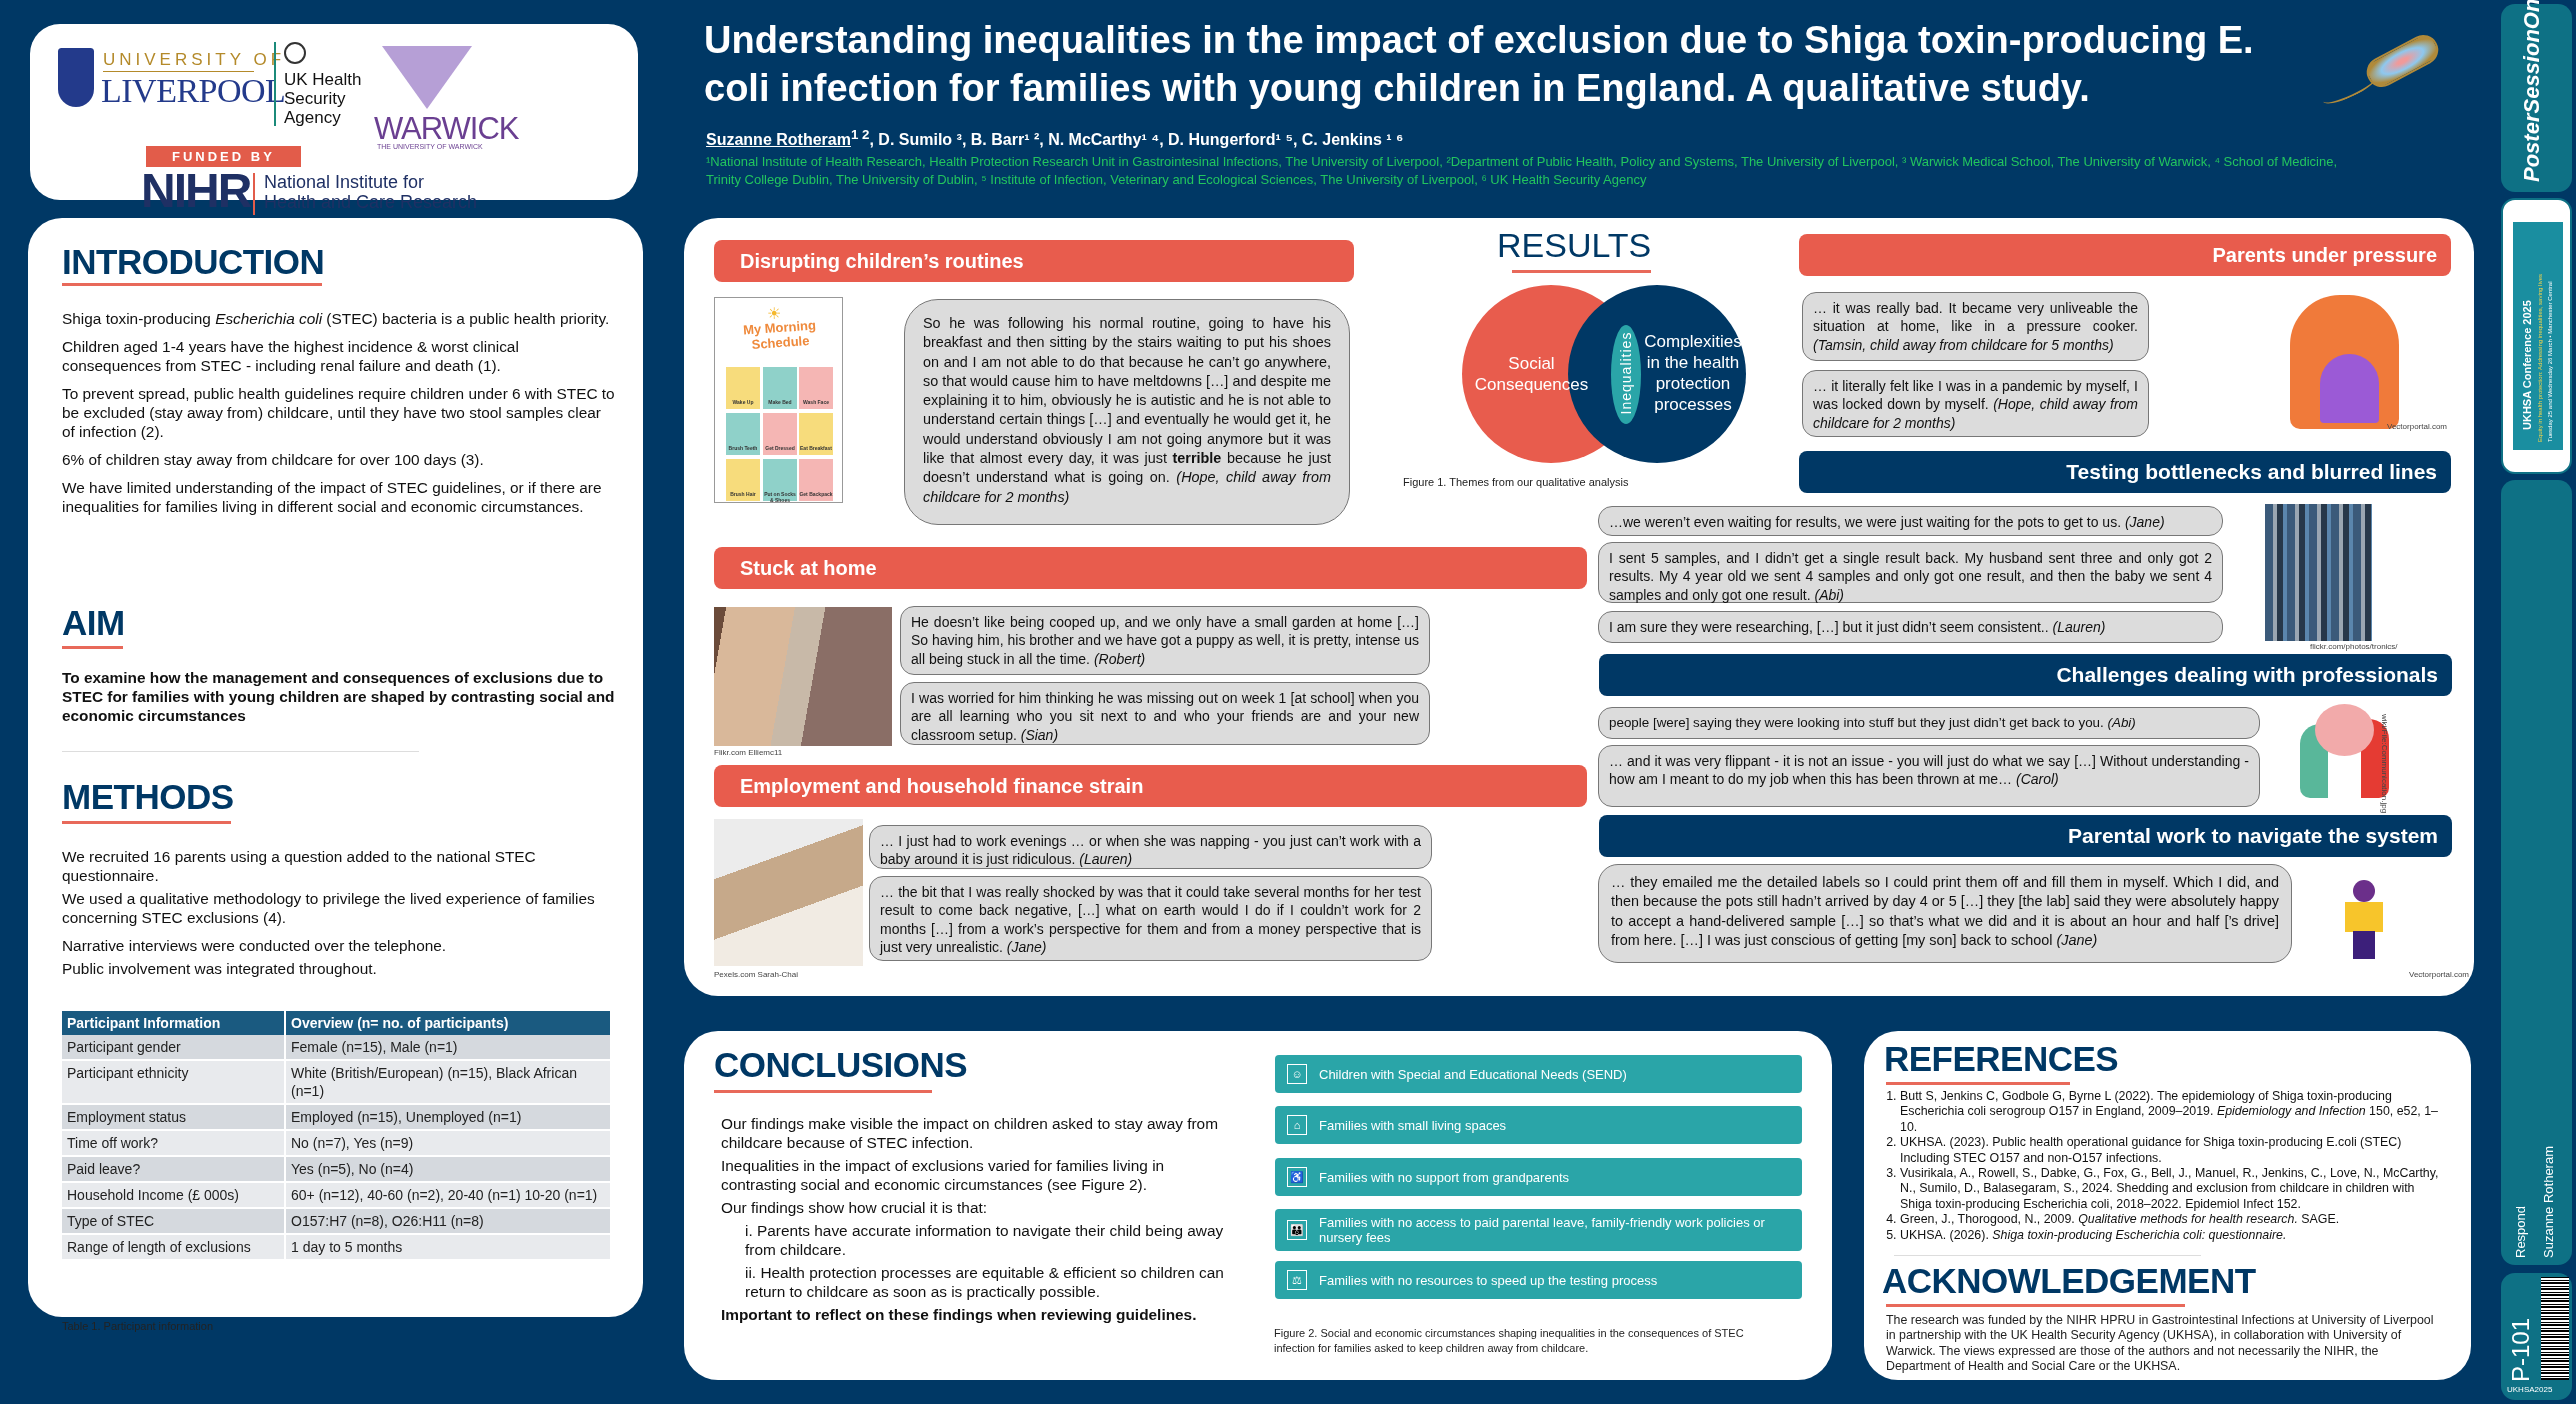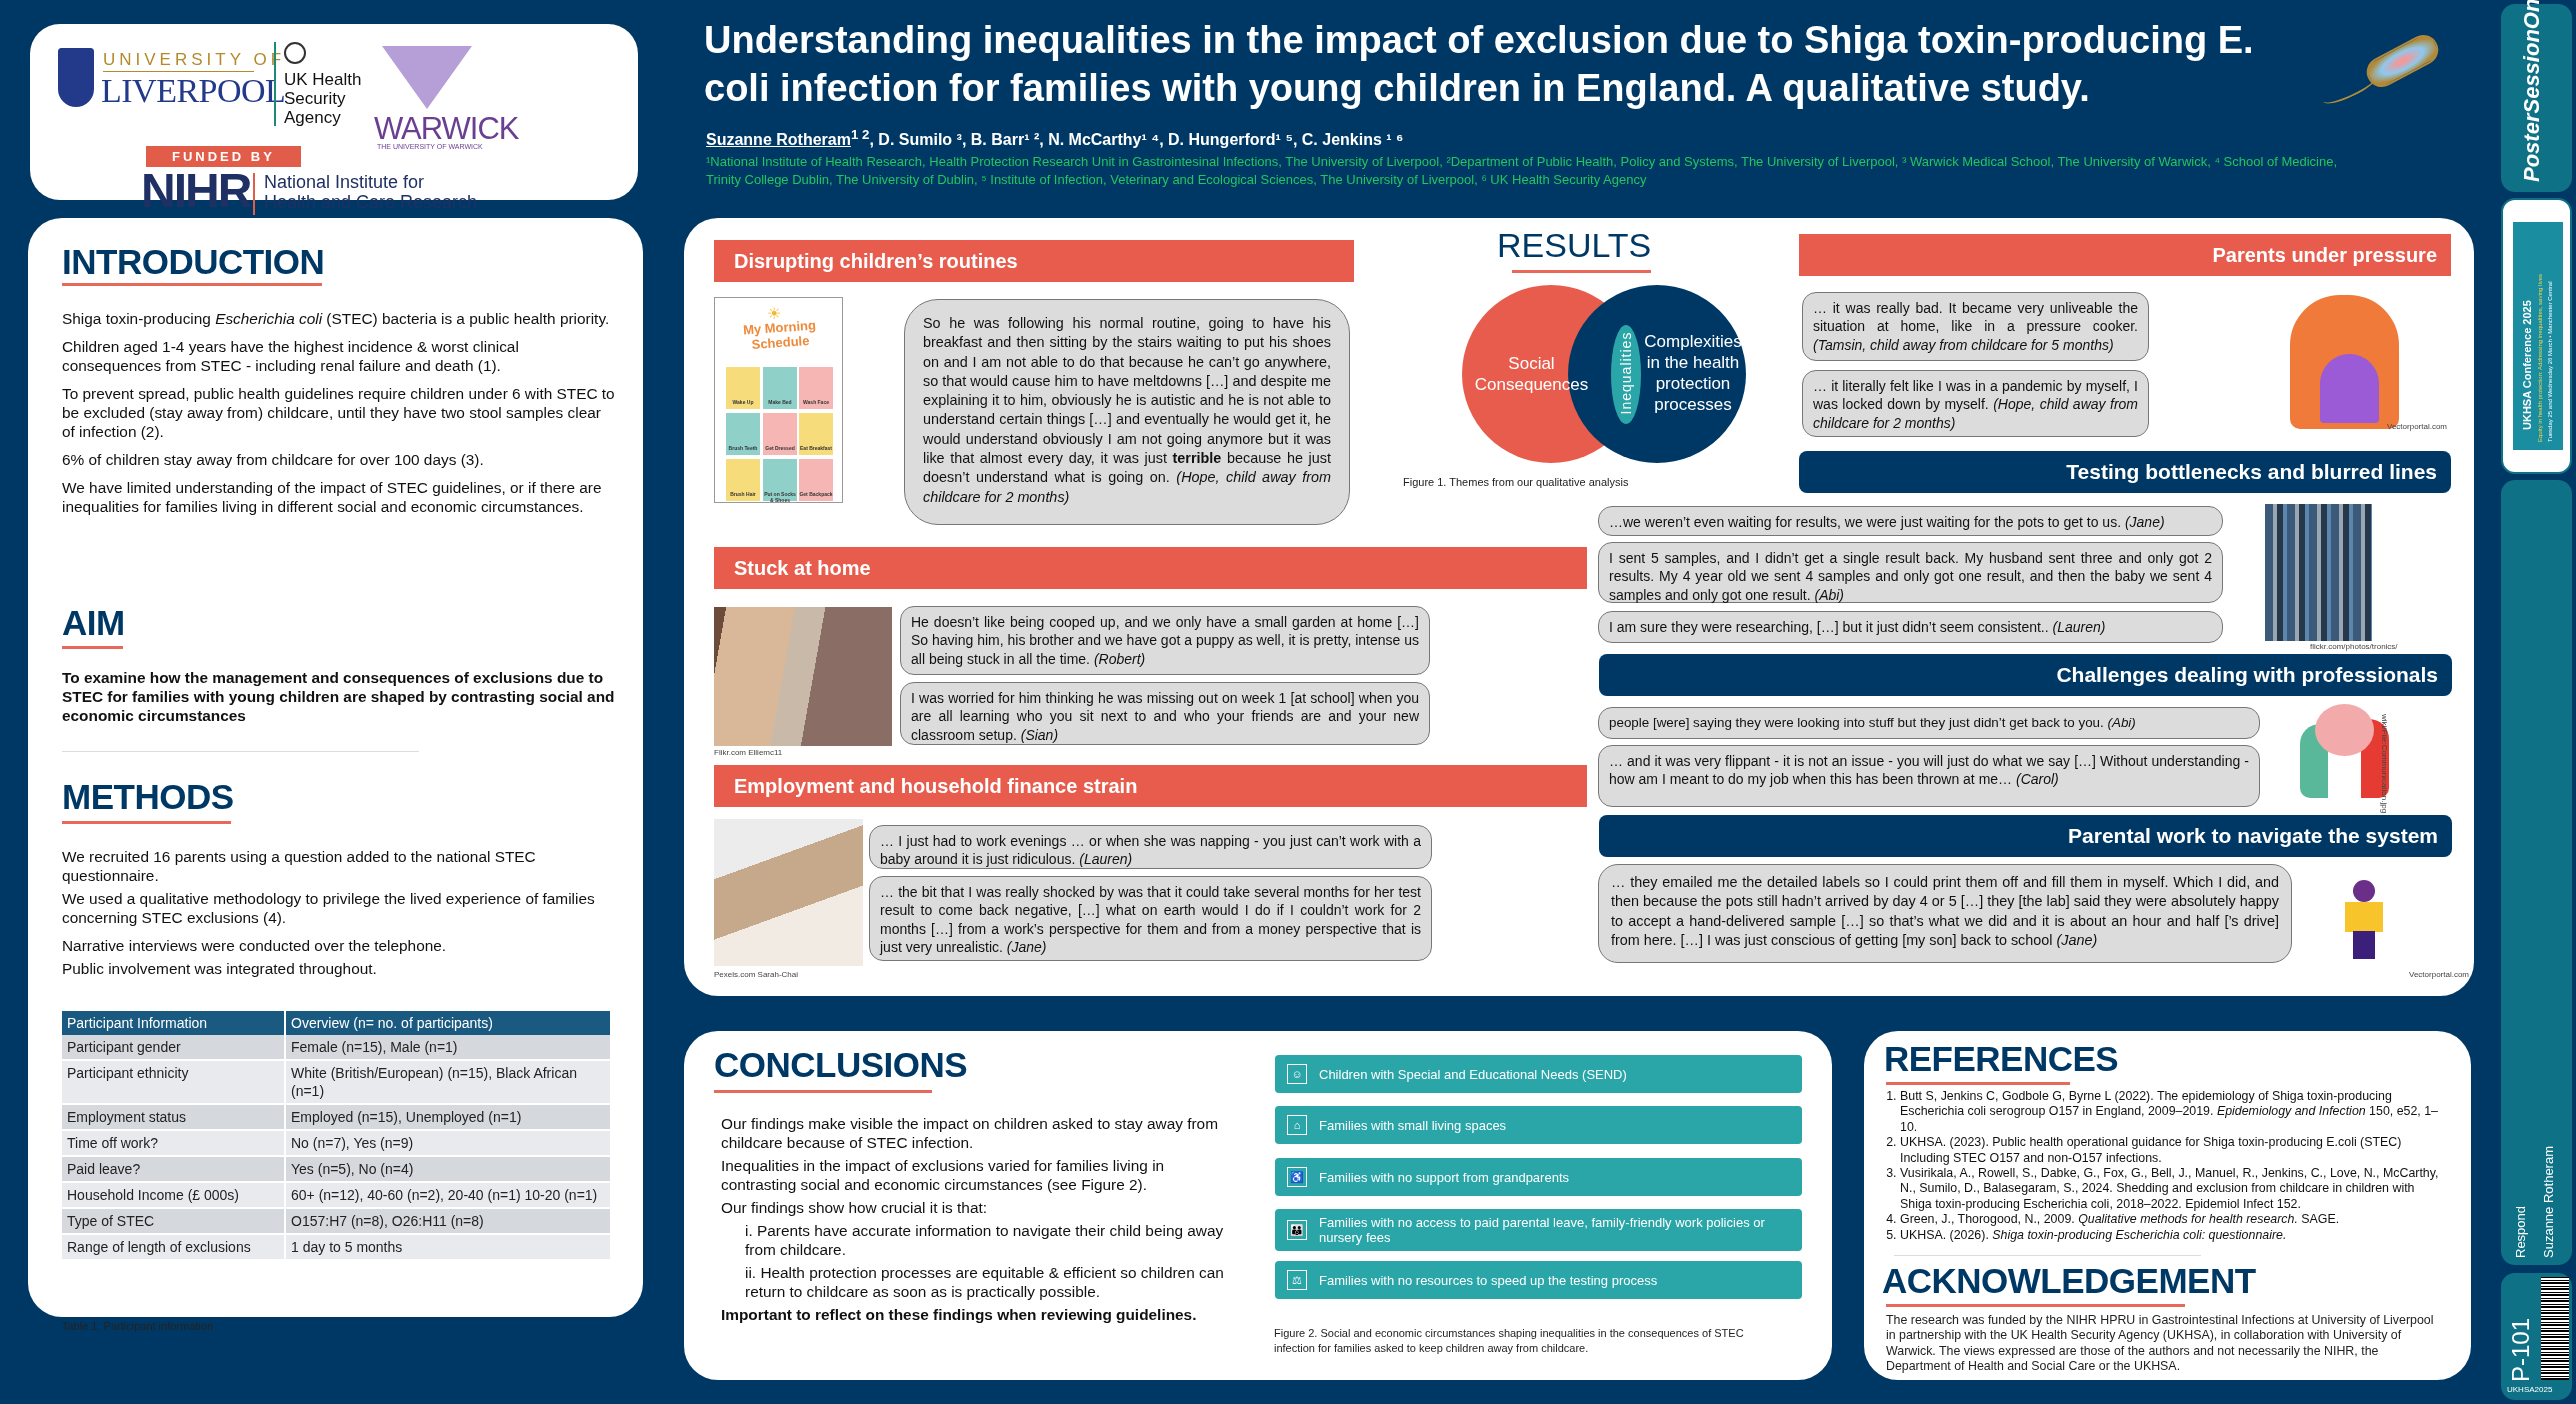--- a/index.html
+++ b/index.html
@@ -31,28 +31,28 @@
 .bacterium{left:2364px;top:46px;width:77px;height:30px;border-radius:40px;background:radial-gradient(ellipse,#f09a9a 10%,#8ec8ef 45%,#b08a3a 75%);transform:rotate(-28deg);border:2px solid #b08a3a}
 .flag{left:2320px;top:81px;width:59px;height:16px;border-bottom:2px solid #b08a3a;border-radius:50%;transform:rotate(-25deg)}
 
 .leftcol{left:28px;top:218px;width:615px;height:1099px}
 .h1{font-size:35px;font-weight:bold;color:#003865;letter-spacing:-0.5px}
 .uline{height:3px;background:#e8695a}
 .ptext{font-size:15.4px;line-height:19px;color:#111}
 .ptext p{margin-bottom:9px}
 .hr{height:1px;background:#ddd}
 table.pt{position:absolute;left:34px;top:793px;width:550px;border-collapse:collapse;font-size:14px;line-height:18px}
-table.pt th{background:#1a5a80;color:#fff;text-align:left;padding:3px 5px;font-weight:normal;border-right:2px solid #fff}
+table.pt th{background:#1a5a80;color:#fff;text-align:left;padding:3px 5px;font-weight:bold;border-right:2px solid #fff}
 table.pt td{padding:3px 5px;vertical-align:top;border-right:2px solid #fff;border-bottom:2px solid #fff}
 table.pt tr:nth-child(odd) td{background:#d5d9de}
 table.pt tr:nth-child(even) td{background:#e8eaed}
 .tcap{left:34px;top:1102px;font-size:12px}
 
 .results{left:684px;top:218px;width:1790px;height:778px}
-.bar-red{position:absolute;background:#e85c4d;color:#fff;font-weight:bold;font-size:20px;border-radius:0;padding:0 20px;display:flex;align-items:center}
+.bar-red{position:absolute;background:#e85c4d;color:#fff;font-weight:bold;font-size:20px;border-radius:8px;padding:0 26px;display:flex;align-items:center}
 .bar-blue{position:absolute;background:#003865;color:#fff;font-weight:bold;font-size:21px;border-radius:8px;padding:0 14px;display:flex;align-items:center;justify-content:flex-end}
 .bar-red.right{justify-content:flex-end;padding-right:14px}
 .quote{position:absolute;background:#dcdcdc;border:1.5px solid #777;border-radius:14px;font-size:14px;line-height:18.3px;padding:6px 10px;color:#111;text-align:justify}
 .quote i{font-style:italic}
 .imgbox{position:absolute;overflow:hidden}
 .credit{position:absolute;font-size:8px;color:#444}
 .rhead{left:813px;top:8px;font-size:34px;font-weight:normal;color:#003865}
 .venn-red{left:778px;top:67px;width:178px;height:178px;border-radius:50%;background:#e85c4d}
 .venn-blue{left:884px;top:67px;width:178px;height:178px;border-radius:50%;background:#003865}
 .venn-mid{left:927px;top:107px;width:30px;height:99px;border-radius:50%;background:#2aa5a8}

